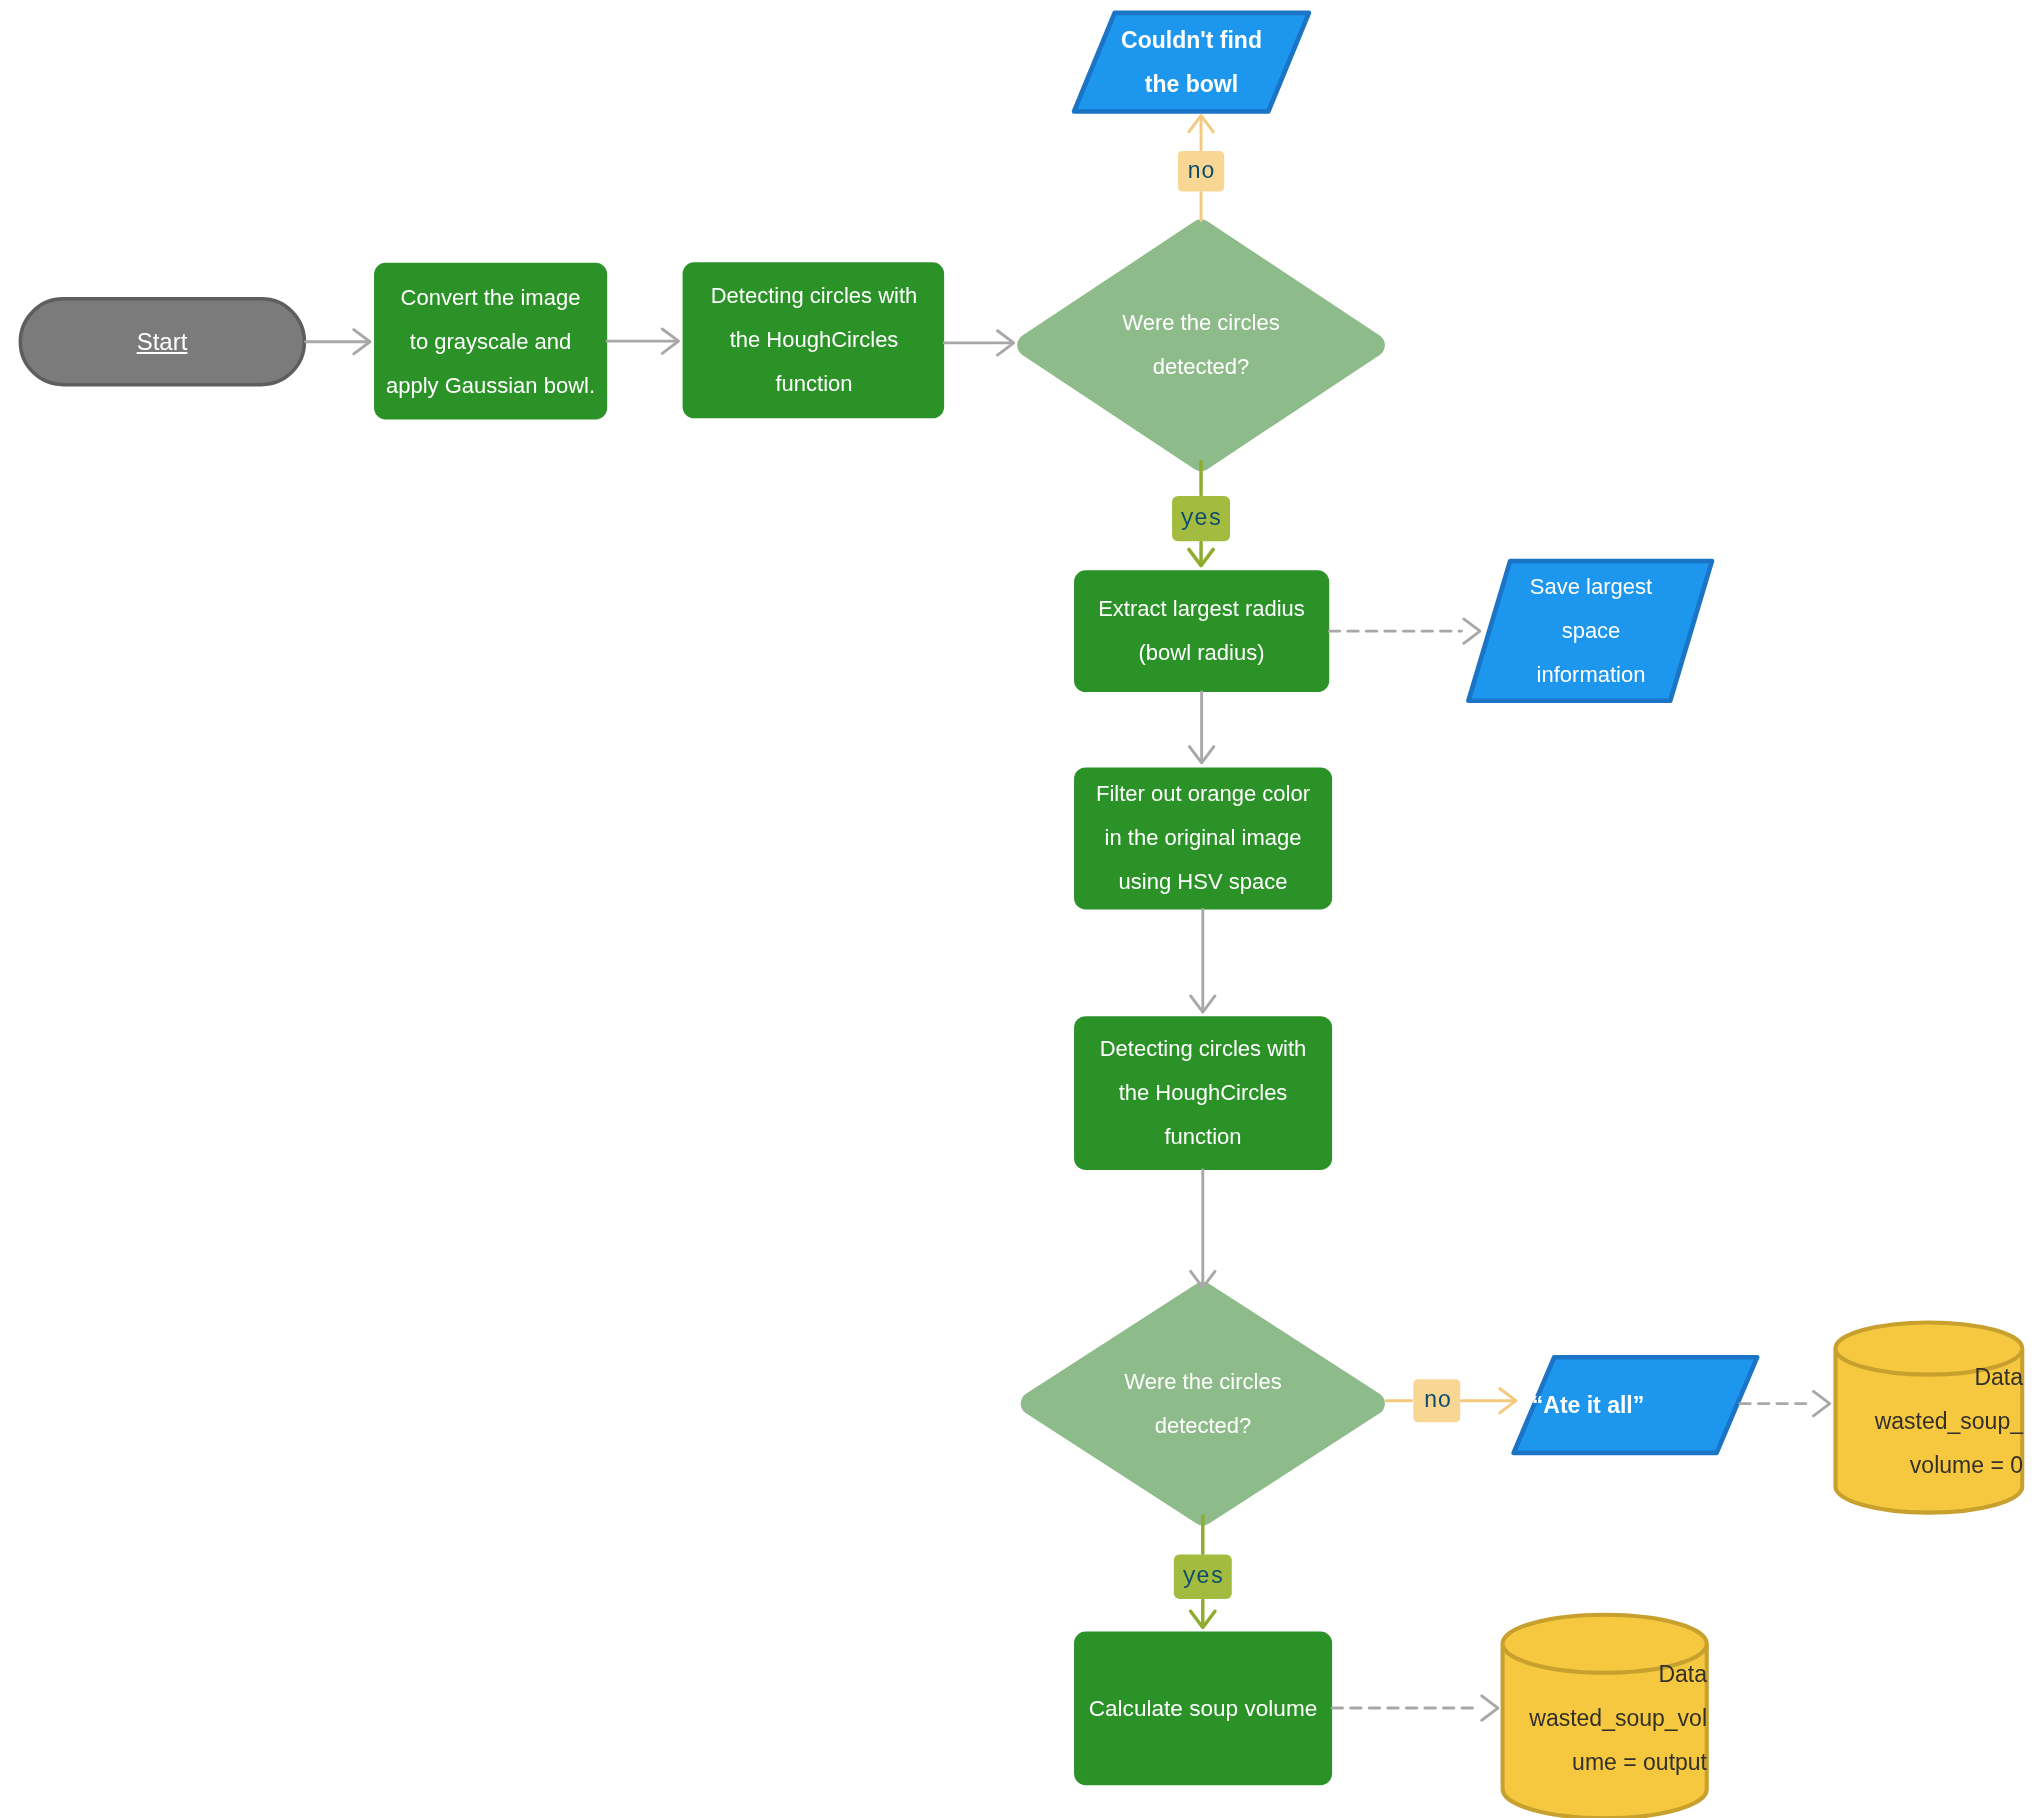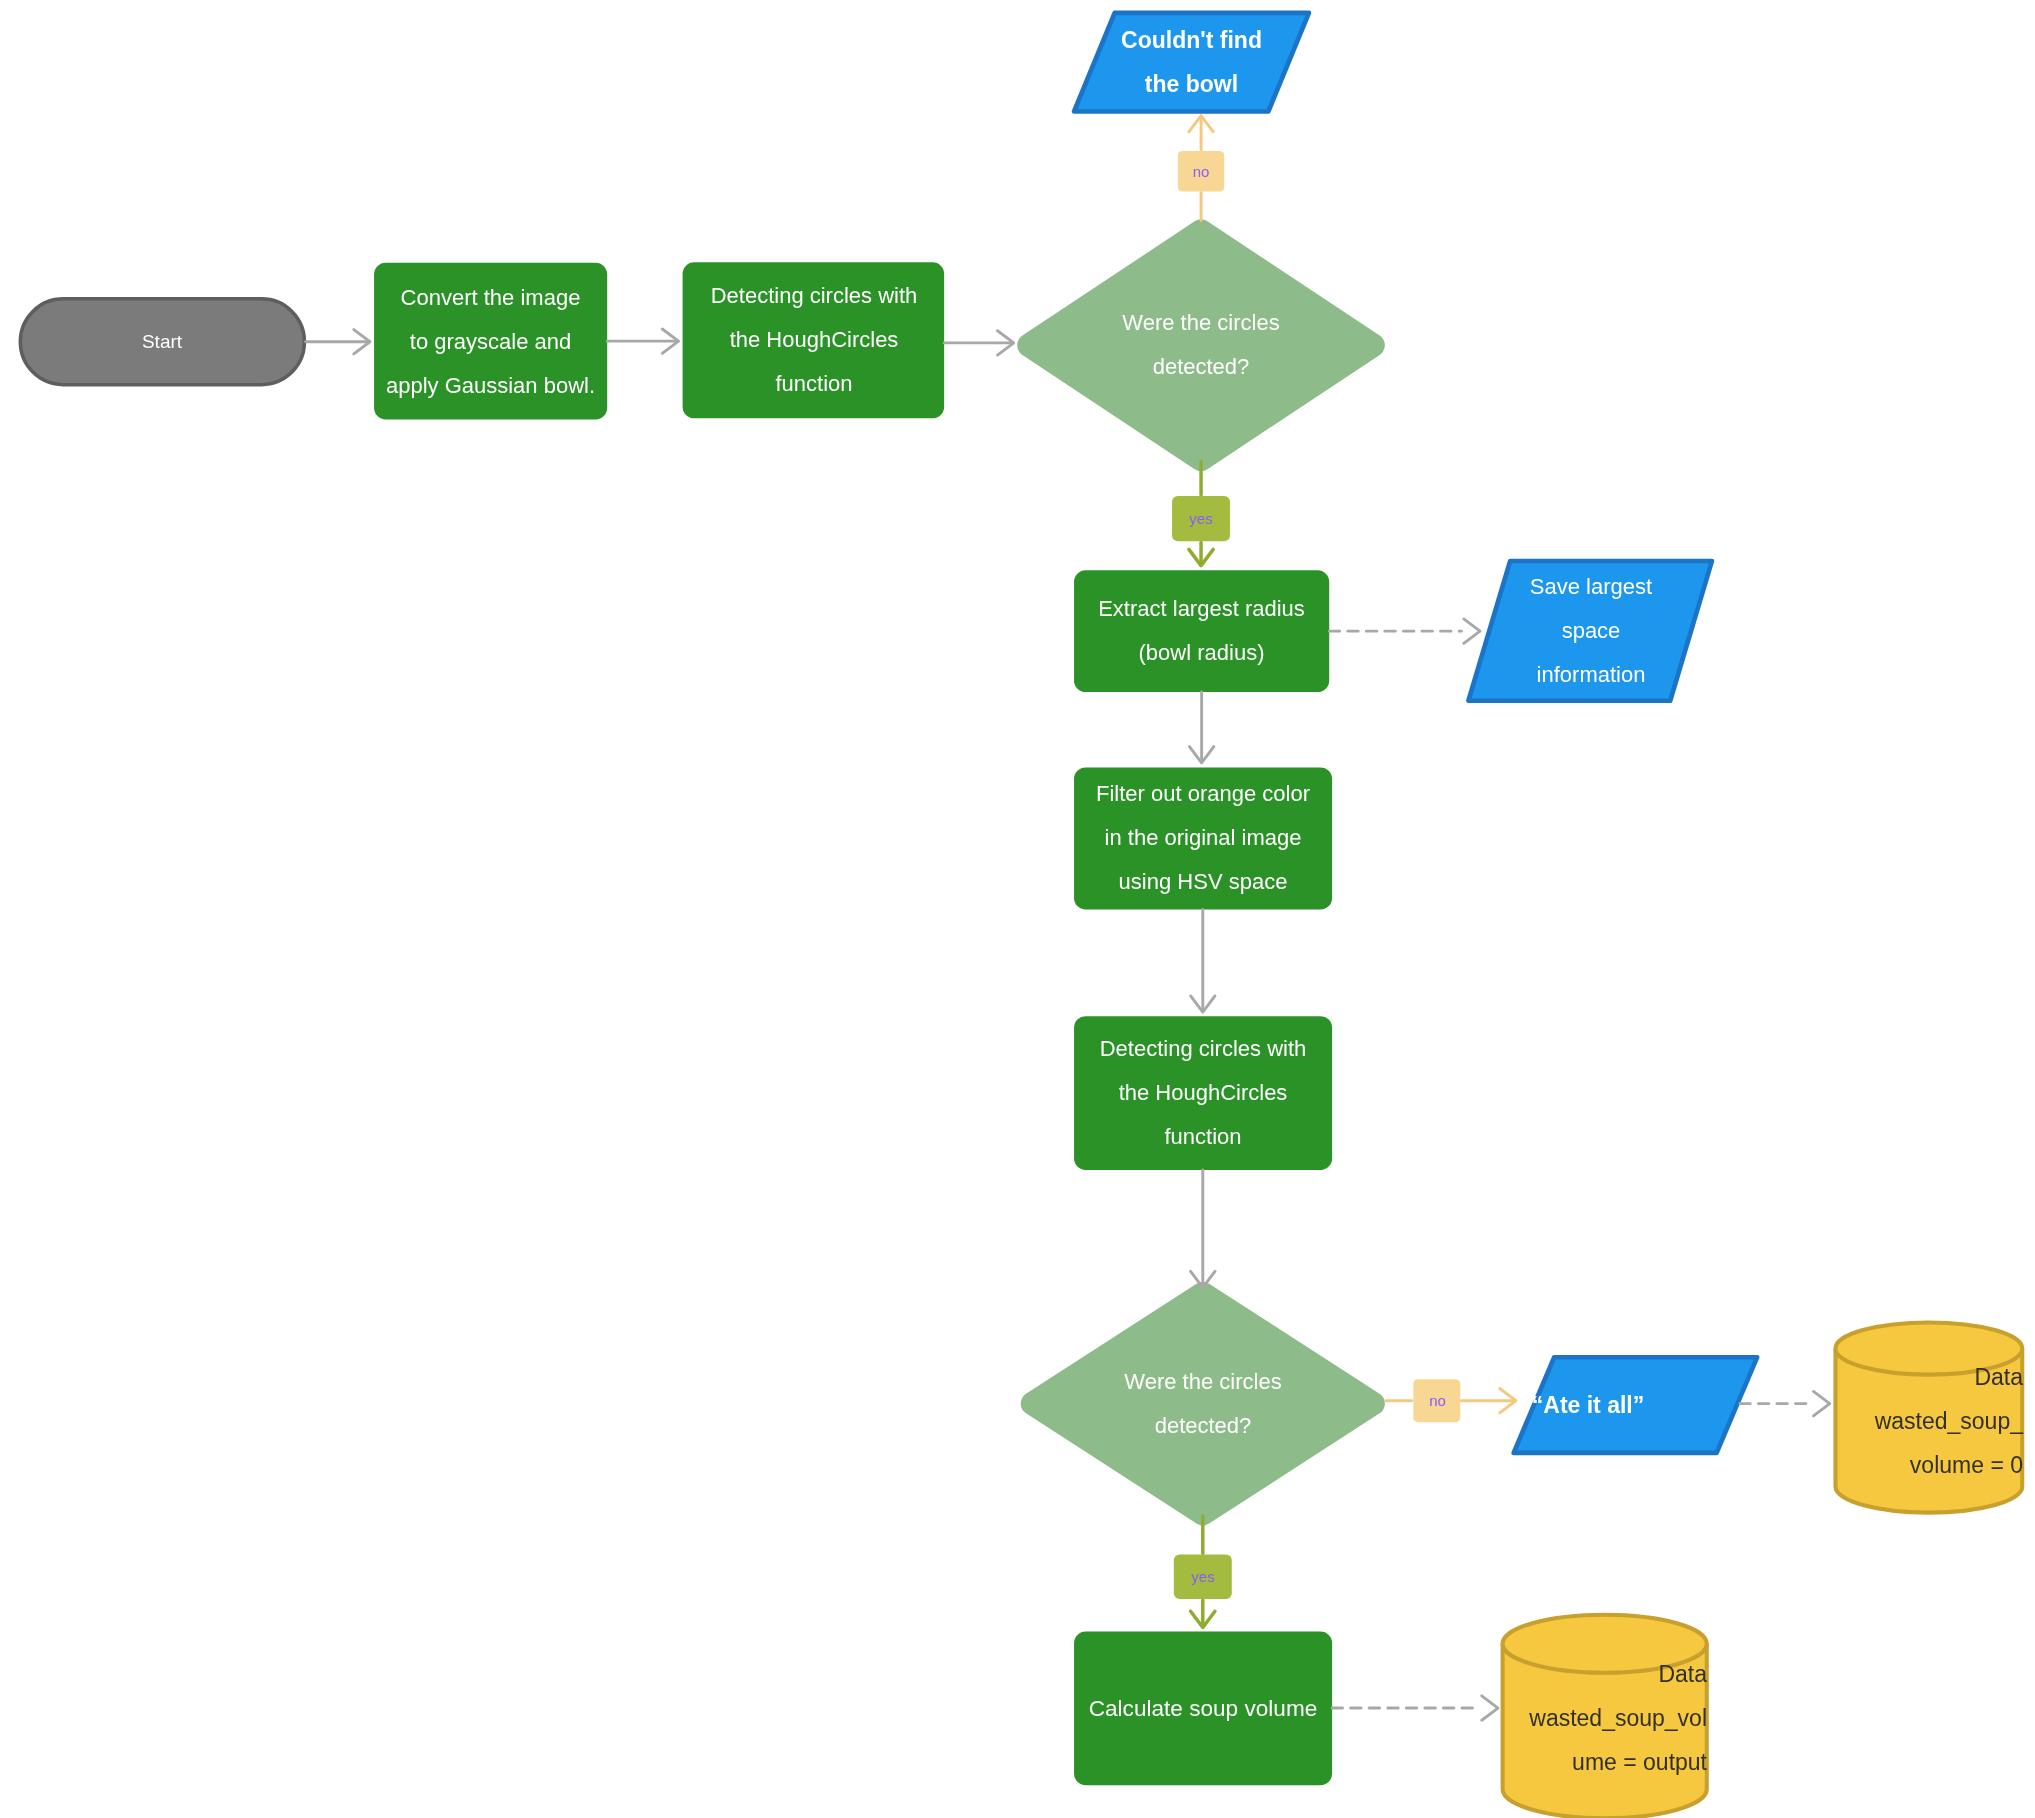--- a/index.html
+++ b/index.html
@@ -9,24 +9,24 @@
   }
   .layer{position:absolute;left:0;top:0;}
   .txt{
     position:absolute;display:flex;flex-direction:column;
     align-items:center;justify-content:center;text-align:center;
     pointer-events:none;
     gap:12px;
   }
   .node-label{font-size:22px;line-height:32px;color:#ffffff;}
   .node-label.single{font-size:22.6px;border-radius:12px;}
-  .start-label{font-size:19px;color:#ffffff;}
+  .start-label{font-size:24px;color:#ffffff;text-decoration:underline;}
   .io-label{font-size:23px;line-height:32px;color:#ffffff;font-weight:700;}
   .io-label.regular{font-weight:400;font-size:22px;line-height:32px;}
-  .edge-label{font-size:15px;color:#8b5cf6;}
+  .edge-label{font-size:23px;color:#0c4a6e;font-family:Liberation Mono, monospace;}
   .data-label{font-size:23px;line-height:32px;color:#33302a;align-items:flex-end;}
 </style>
 </head>
 <body>
 
 <svg class="layer" width="2035" height="1819" viewBox="0 0 3509 3136">
 
   <rect x="35" y="515" width="490" height="148" rx="74" fill="#7B7B7B" stroke="#5E5E5E" stroke-width="6"></rect>
 
   <rect x="645" y="453" width="402" height="270" rx="20" fill="#2B9227"></rect>

